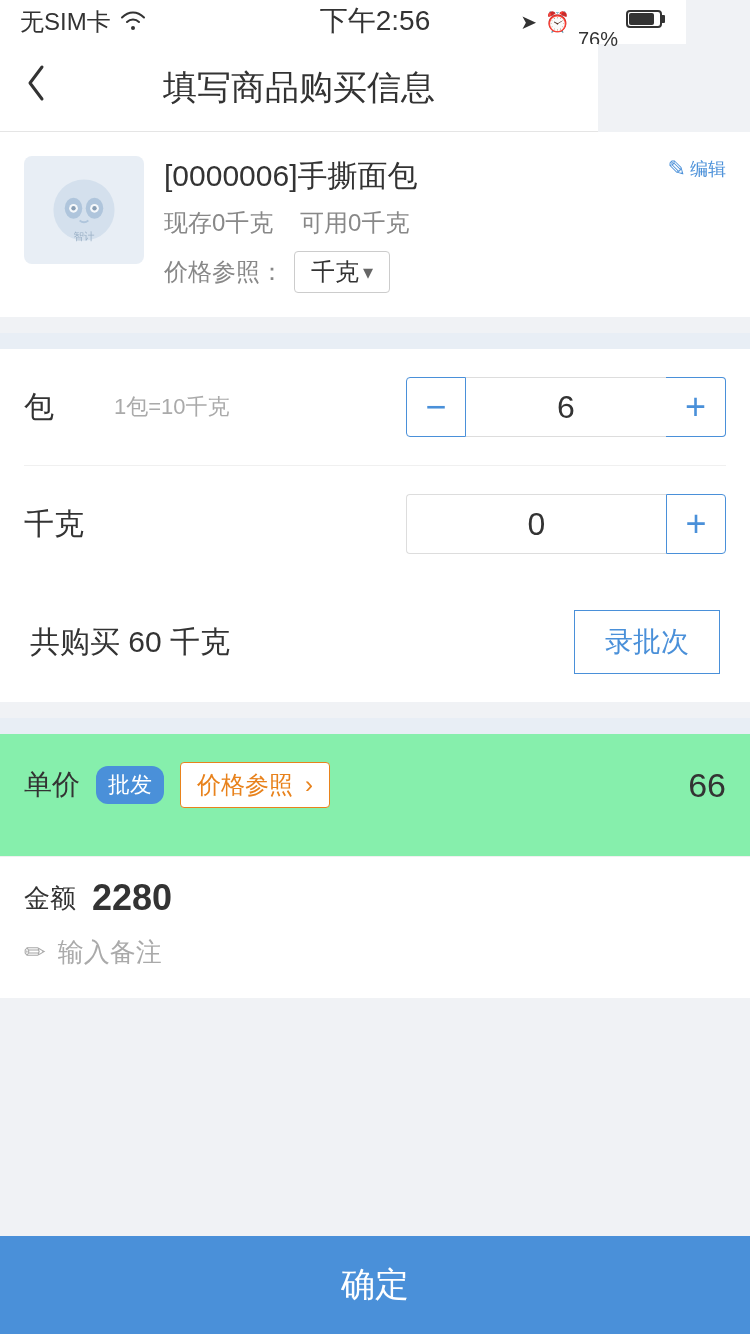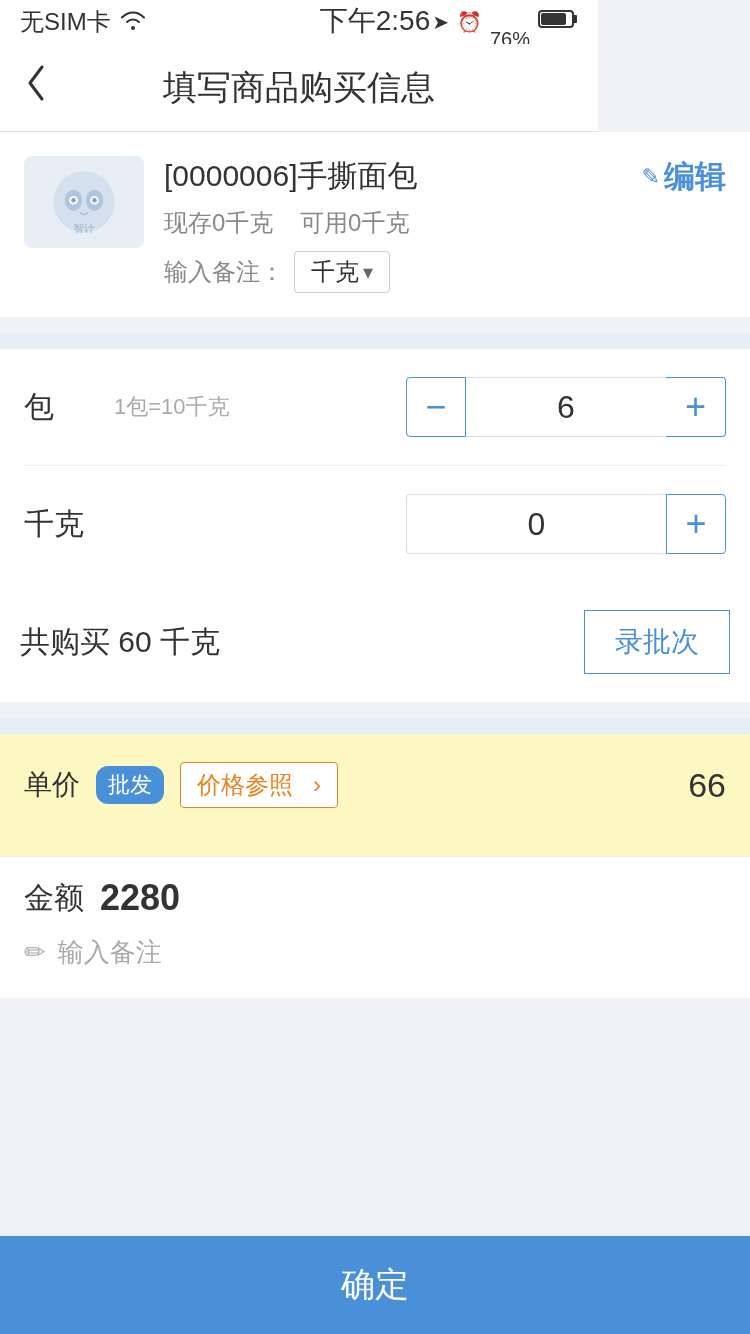--- a/index.html
+++ b/index.html
@@ -7,21 +7,21 @@
     body {
       width: 750px;
       min-height: 1334px;
       font-family: -apple-system, 'PingFang SC', 'Helvetica Neue', Arial, sans-serif;
       background: #f0f2f5;
       font-size: 28px;
       color: #333;
     }
     
     .status-bar {
-      width: 598px;
+      width: 686px;
       height: 44px;
       background: #fff;
       display: flex;
       align-items: center;
       justify-content: space-between;
       padding: 16px 20px;
       font-size: 24px;
       color: #333;
     }
     .status-left {
@@ -62,21 +62,21 @@
     .product-card {
       background: #fff;
       padding: 24px 24px;
       display: flex;
       align-items: flex-start;
       gap: 20px;
       margin-bottom: 16px;
     }
     .product-image {
       width: 120px;
-      height: 92px;
+      height: 108px;
       background: #e8eef5;
       border-radius: 8px;
       display: flex;
       align-items: center;
       justify-content: center;
       flex-shrink: 0;
     }
     .product-image-inner {
       width: 70px;
       height: 70px;
@@ -194,42 +194,42 @@
       border-right: none;
       text-align: center;
       font-size: 32px;
       color: #333;
       background: #fff;
       border-radius: 4px 0 0 4px;
     }
     
     .total-section {
       background: #fff;
-      padding: 28px 20px;
+      padding: 28px 30px;
       display: flex;
       align-items: center;
       justify-content: space-between;
       margin-bottom: 16px;
     }
     .total-text {
       font-size: 30px;
       color: #333;
     }
     .record-btn {
       border: 1px solid #4a90d9;
       border-radius: 0;
       padding: 12px 30px;
       font-size: 28px;
       color: #4a90d9;
       background: #fff;
       cursor: pointer;
     }
     
     .price-section {
-      background: #fef9c3;
+      background: #86efac;
       padding: 28px 24px;
       margin-bottom: 0;
       text-align: right;
     }
     .price-row {
       display: flex;
       align-items: center;
       gap: 16px;
       margin-bottom: 20px;
     }
@@ -246,21 +246,21 @@
     }
     .price-ref-btn {
       border: 1px solid #e8821c;
       border-radius: 4px;
       padding: 6px 16px;
       font-size: 24px;
       color: #e8821c;
       background: #fff;
       display: flex;
       align-items: center;
-      gap: 20px;
+      gap: 12px;
       cursor: pointer;
     }
     .price-value {
       margin-left: auto;
       font-size: 34px;
       color: #333;
       font-weight: 500;
     }
     
     .amount-section {
@@ -268,21 +268,21 @@
       padding: 28px 24px;
       padding-top: 20px;
     }
     .amount-row {
       display: flex;
       align-items: center;
       gap: 16px;
       margin-bottom: 16px;
     }
     .amount-label {
-      font-size: 30px;
+      font-size: 26px;
       color: #333;
     }
     .amount-value {
       font-size: 36px;
       color: #333;
       font-weight: 600;
     }
     .remark-row {
       display: flex;
       align-items: center;
@@ -366,30 +366,30 @@
       <circle cx="52" cy="38" r="2.5" fill="#4a6a8a"></circle>
       <path d="M35 52 Q40 56 45 52" stroke="#8aabcc" stroke-width="2" fill="none"></path>
       <text x="40" y="74" text-anchor="middle" font-size="12" fill="#6a8aaa">智计</text>
     </svg>
   </div>
   <div class="product-info">
     <div class="product-name-row">
       <span class="product-name">[0000006]手撕面包</span>
       <div class="edit-btn">
         <span style="font-size:22px;">✎</span>
-        <span style="font-size:31px;font-weight:bold;">编辑</span>
+        <span style="font-size:18px;">编辑</span>
       </div>
     </div>
     <div class="product-stock">
       <span>现存0千克</span>
       &nbsp;&nbsp;
       <span>可用0千克</span>
     </div>
     <div class="product-unit-row">
-      <span>输入备注：</span>
+      <span>价格参照：</span>
       <div class="unit-select">
         <span>千克</span>
         <span style="font-size:20px;color:#666;">▾</span>
       </div>
     </div>
   </div>
 </div>
 
 <div class="section-divider"></div>
 

